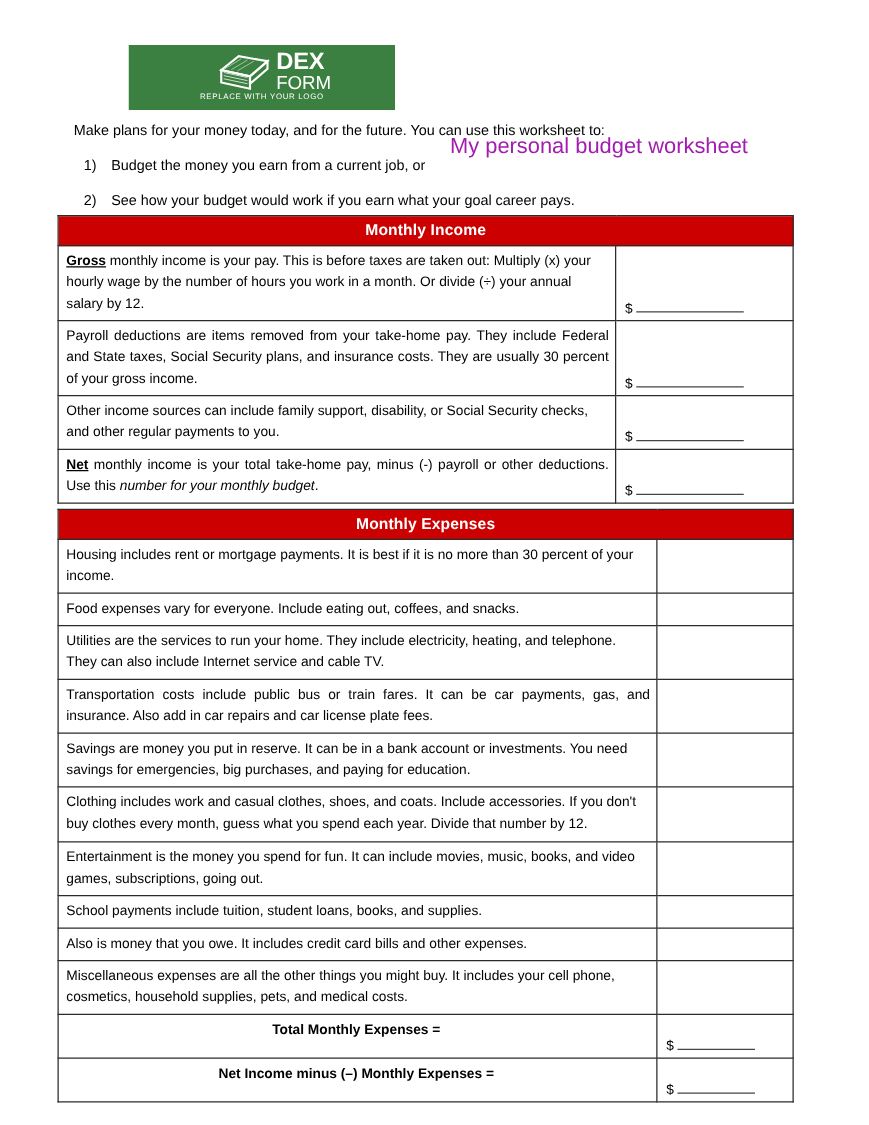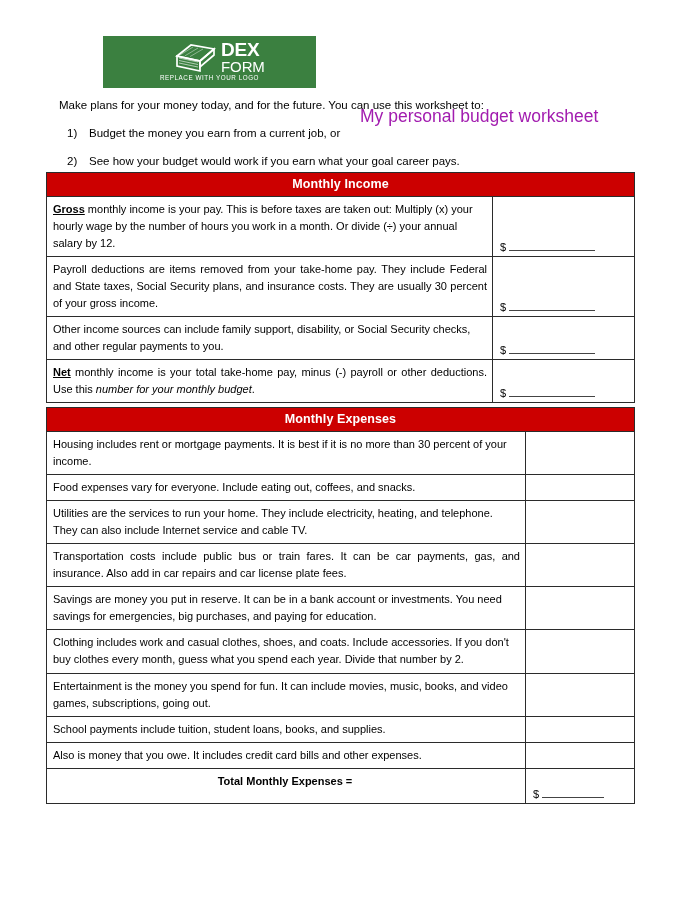--- a/index.html
+++ b/index.html
@@ -305,21 +305,21 @@
         <td class="amount narrow"></td>
       </tr>
       <tr>
         <td class="desc" style="height:32px">
           <b>Savings</b><span> are money you put in reserve.  It can be in a bank account or investments.  You need savings for emergencies, big purchases, and paying for education.</span>
         </td>
         <td class="amount narrow"></td>
       </tr>
       <tr>
         <td class="desc" style="height:32px">
-          <b>Clothing</b><span> includes work and casual clothes, shoes, and coats.  Include accessories. If you don't buy clothes every month, guess what you spend each year.  Divide that number by 2.</span>
+          <b>Clothing</b><span> includes work and casual clothes, shoes, and coats.  Include accessories. If you don't buy clothes every month, guess what you spend each year.  Divide that number by 12.</span>
         </td>
         <td class="amount narrow"></td>
       </tr>
       <tr>
         <td class="desc" style="height:32px">
           <b>Entertainment</b><span> is the money you spend for fun.  It can include movies, music, books, and video games, subscriptions, going out.</span>
         </td>
         <td class="amount narrow"></td>
       </tr>
       <tr>
@@ -327,23 +327,35 @@
           <b>School</b><span> payments include tuition, student loans, books, and supplies.</span>
         </td>
         <td class="amount narrow"></td>
       </tr>
       <tr>
         <td class="desc" style="height:15px">
           <b>Also</b><span> is money that you owe.  It includes credit card bills and other expenses.</span>
         </td>
         <td class="amount narrow"></td>
       </tr>
+      <tr>
+        <td class="desc" style="height:32px">
+          <b>Miscellaneous</b><span> expenses are all the other things you might buy.  It includes your cell phone, cosmetics, household supplies, pets, and medical costs.</span>
+        </td>
+        <td class="amount narrow"></td>
+      </tr>
 
       <tr>
         <td class="total-label" style="height:22px">Total Monthly Expenses  =</td>
         <td class="amount narrow">
           <span class="money"><span>$</span><span class="blank"></span></span>
         </td>
       </tr>
+      <tr>
+        <td class="total-label" style="height:22px">Net Income minus (–) Monthly Expenses =</td>
+        <td class="amount narrow">
+          <span class="money"><span>$</span><span class="blank"></span></span>
+        </td>
+      </tr>
     </tbody>
   </table>
 
 </div>
 
 </body></html>

